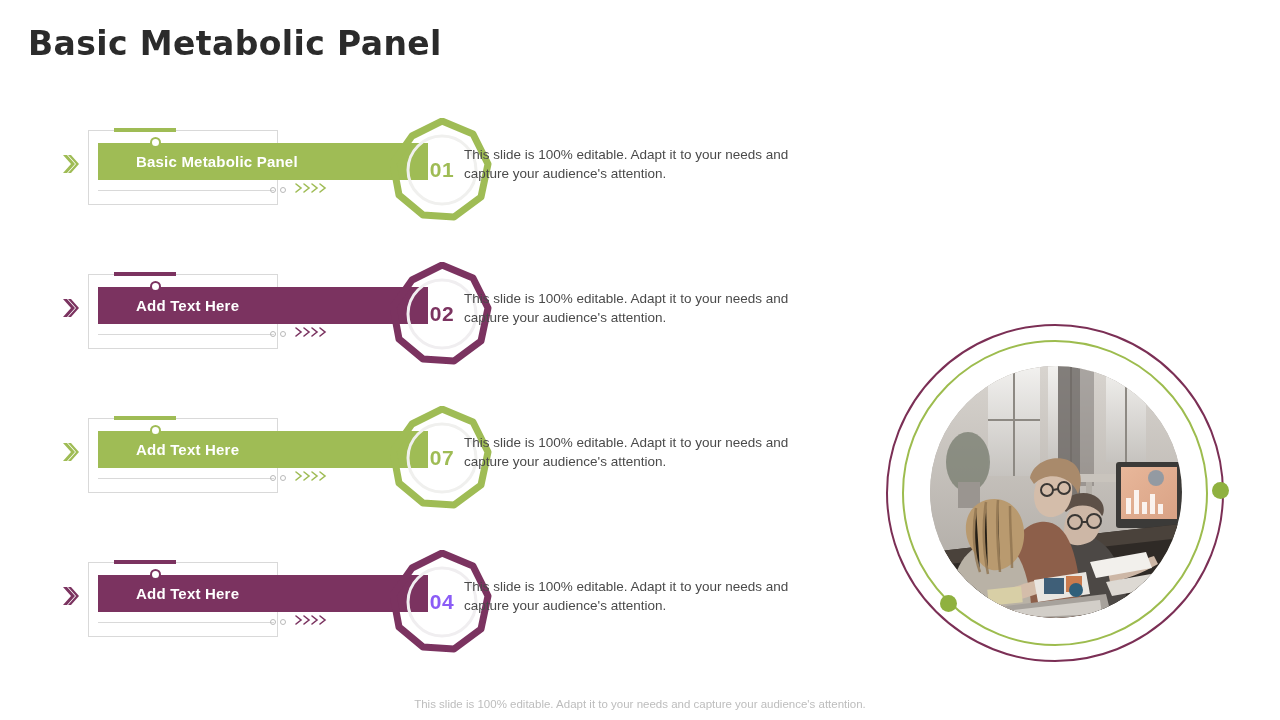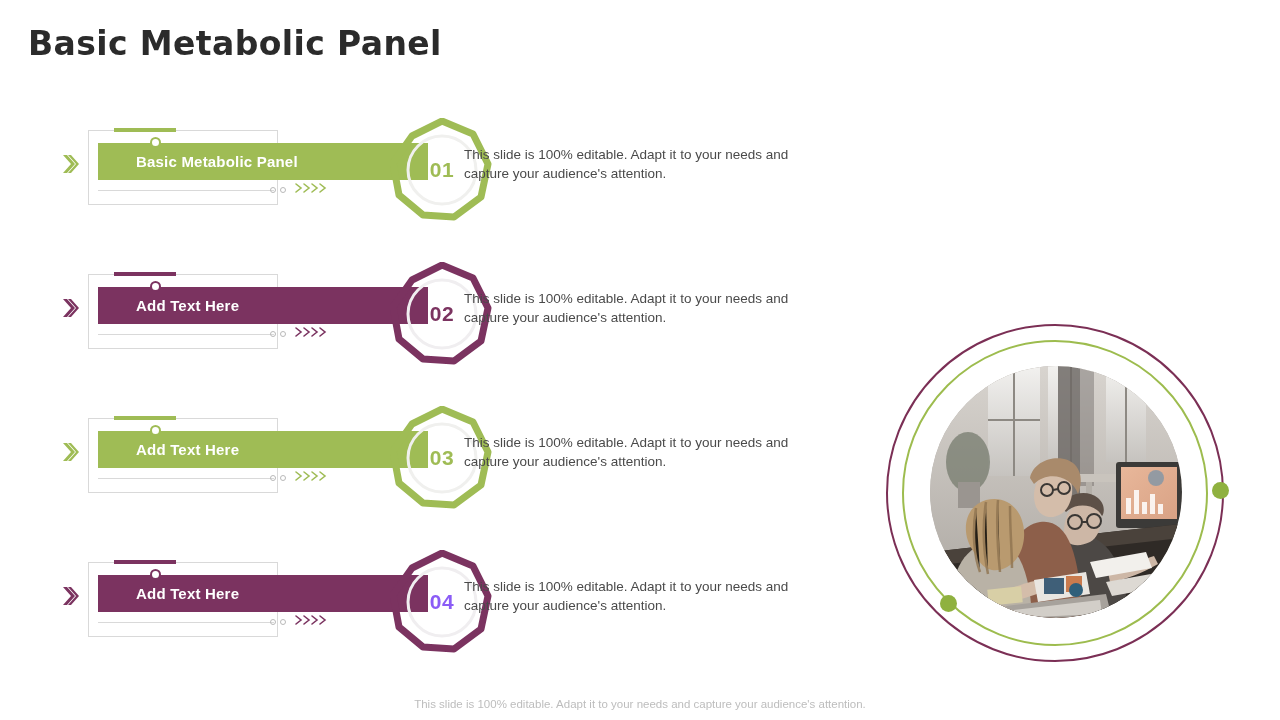--- a/index.html
+++ b/index.html
@@ -339,21 +339,21 @@
           <path d="M26 3 L31 7 L26 11"></path>
         </g>
       </svg>
     </span>
   </div>
   <div class="badge">
     <svg width="104" height="104" viewBox="0 0 104 104">
       <polygon points="52,3 83,16 98,46 91,79 64,99 33,97 9,77 3,45 22,18" fill="none" stroke="#9fbc55" stroke-width="7" stroke-linejoin="round"></polygon>
       <circle cx="52" cy="52" r="34" fill="none" stroke="#f0f0ee" stroke-width="3"></circle>
     </svg>
-    <div class="badge-num" style="color:#9fbc55">03</div>
+    <div class="badge-num" style="color:#9fbc55">07</div>
   </div>
   <div class="desc">This slide is 100% editable. Adapt it to your needs and capture your audience's attention.</div>
 </div>
 
 <div class="row row-4">
   <div class="lead-chevron">
     <svg width="18" height="22" viewBox="0 0 18 22">
       <path d="M1 2 L9 11 L1 20 L5 20 L13 11 L5 2 Z" fill="#7b3360"></path>
       <path d="M6 2 L14 11 L6 20 L9 20 L17 11 L9 2 Z" fill="#7b3360"></path>
     </svg>

